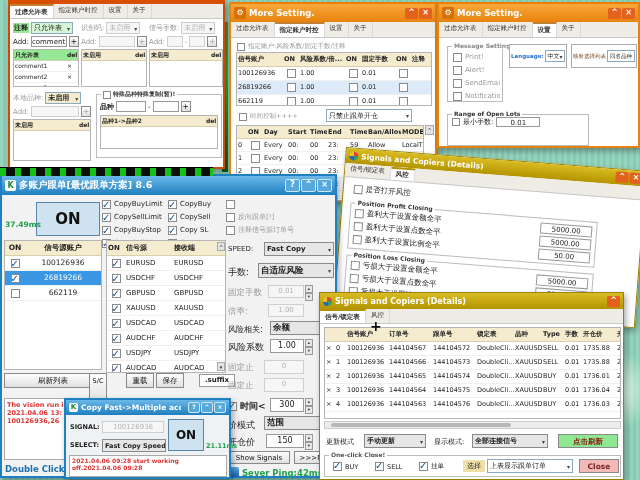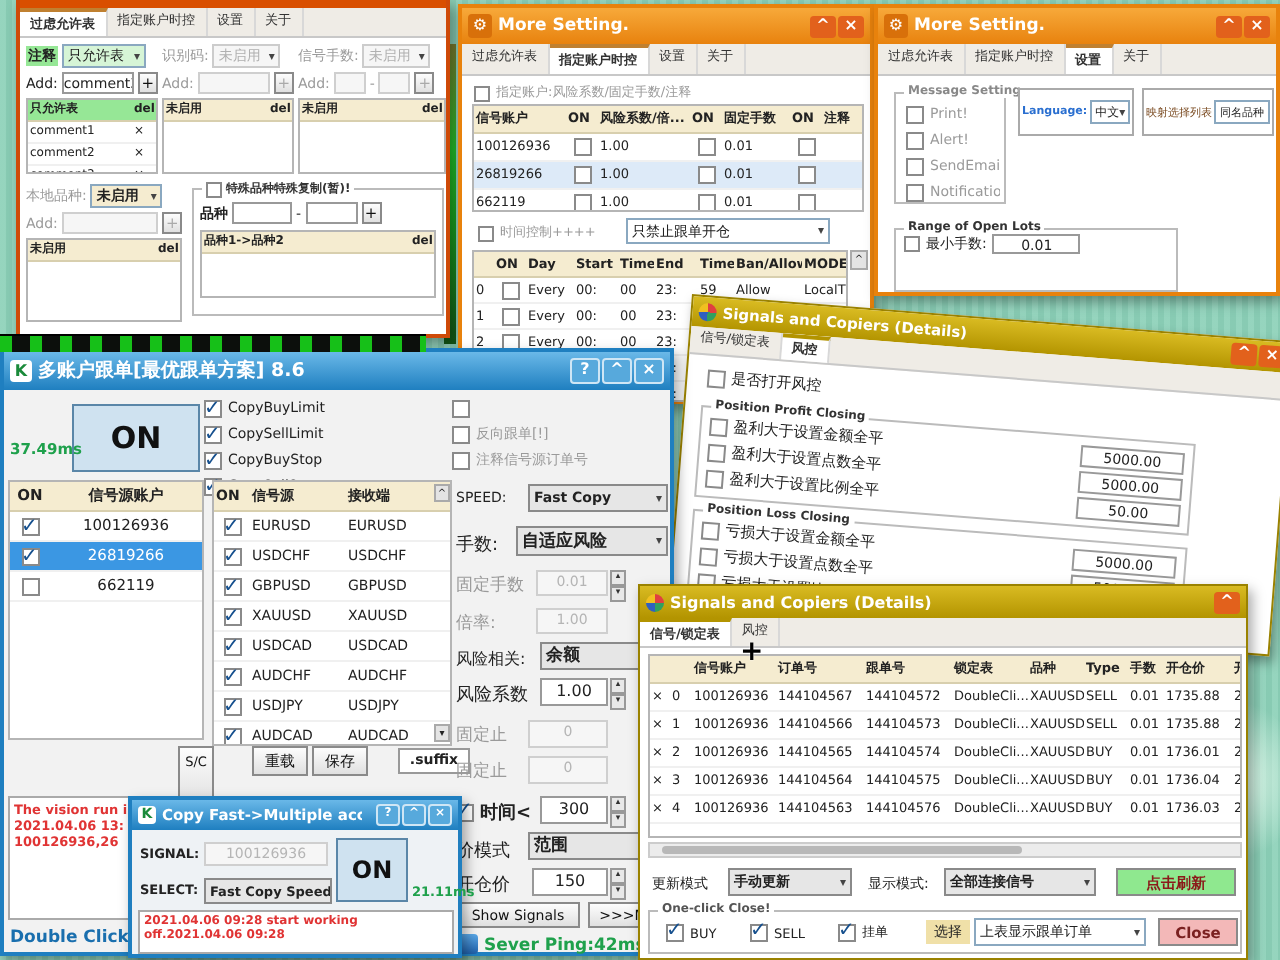--- a/index.html
+++ b/index.html
@@ -275,21 +275,21 @@
         <div class="td">
           <span class="cb"></span>
         </div>
         <div class="td"></div>
       </div>
     </div>
   <div class="ckrow dis abs" style="left:8px;top:108px">
       <span class="cb sm"></span>
       <span style="font-size:6.5px">时间控制++++</span>
     </div>
-  <div class="selbox abs" style="left:82px;top:105px;width:102px;height:13px">
+  <div class="selbox abs" style="left:95px;top:105px;width:86px;height:13px">
       <span>只禁止跟单开仓</span>
       <span class="ar">▾</span>
     </div>
   <div class="tbl g-time abs" style="left:5px;top:121px;width:188px;height:76px">
       <div class="tr th">
         <div class="td"></div>
         <div class="td">ON</div>
         <div class="td">Day</div>
         <div class="td">Start</div>
         <div class="td">Time</div>
@@ -520,20 +520,46 @@
         </div>
         <div class="td">CopyBuyStop</div>
       </div>
       <div class="tr">
         <div class="td">
           <span class="cb on"></span>
         </div>
         <div class="td">CopySellStop</div>
       </div>
     </div>
+  <div class="g-ck abs" style="left:164px;top:22px;width:56px">
+      <div class="tr">
+        <div class="td">
+          <span class="cb on"></span>
+        </div>
+        <div class="td">CopyBuy</div>
+      </div>
+      <div class="tr">
+        <div class="td">
+          <span class="cb on"></span>
+        </div>
+        <div class="td">CopySell</div>
+      </div>
+      <div class="tr">
+        <div class="td">
+          <span class="cb on"></span>
+        </div>
+        <div class="td">Copy SL</div>
+      </div>
+      <div class="tr">
+        <div class="td">
+          <span class="cb on"></span>
+        </div>
+        <div class="td">Copy TP</div>
+      </div>
+    </div>
   <div class="g-ck dis abs" style="left:222px;top:22px;width:112px">
       <div class="tr">
         <div class="td">
           <span class="cb"></span>
         </div>
       </div>
       <div class="tr">
         <div class="td">
           <span class="cb"></span>
         </div>
@@ -563,20 +589,21 @@
         </div>
         <div class="td">26819266</div>
       </div>
       <div class="tr">
         <div class="td">
           <span class="cb"></span>
         </div>
         <div class="td">662119</div>
       </div>
     </div>
+  <div class="btn abs" style="left:2px;top:197px;width:98px;height:15px;line-height:14px">刷新列表</div>
   <div class="tbl g-sym abs" style="left:104px;top:64px;width:120px;height:133px">
       <div class="tr th">
         <div class="td">ON</div>
         <div class="td">信号源</div>
         <div class="td">接收端</div>
       </div>
       <div class="tr">
         <div class="td">
           <span class="cb on"></span>
         </div>

